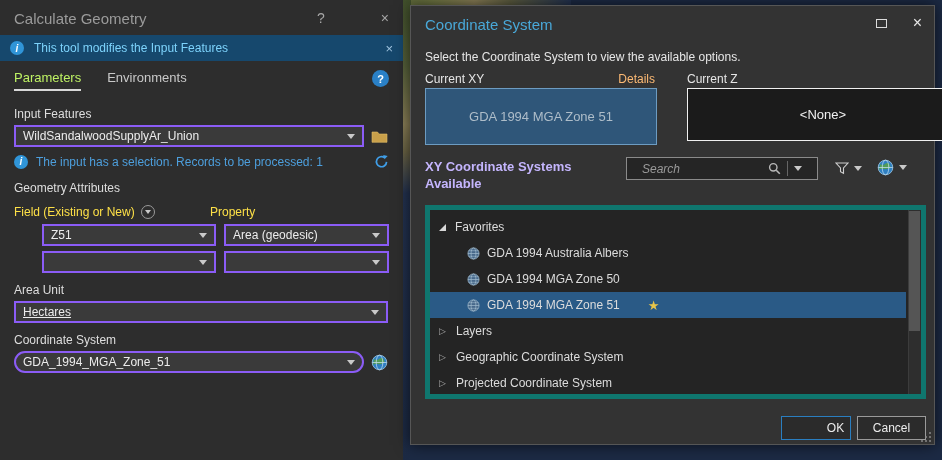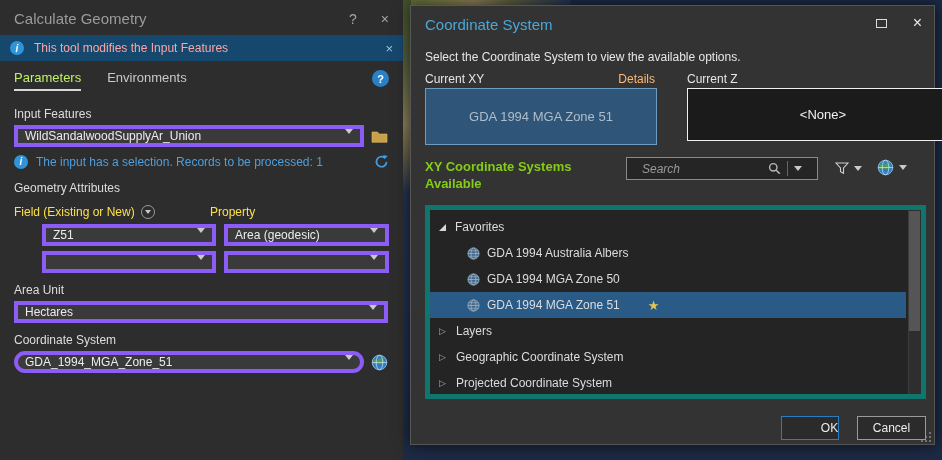--- a/index.html
+++ b/index.html
@@ -7,54 +7,54 @@
   .screen { position:relative; width:942px; height:460px; background:#1c2a44; overflow:hidden; }
 
   
   .map-top { position:absolute; left:356px; top:0; width:215px; height:10px;
     background:linear-gradient(90deg,#3e4d2a 0%,#6e7642 35%,#8a7f57 55%,#5c5c40 72%,#233250 100%); }
   .map-gap { position:absolute; left:403px; top:0; width:8px; height:460px;
     background:linear-gradient(180deg,#42512c 0%,#55603a 14%,#8a7f57 27%,#6b6445 33%,#233250 42%,#1c2a44 100%); }
 
   
   .panel { position:absolute; left:0; top:0; width:403px; height:460px; background:#2d2d2d; color:#e4e4e4; }
-  .panel-header { display:flex; align-items:center; padding:10px 14px 6px 14px; }
+  .panel-header { display:flex; align-items:flex-start; padding:10px 14px 6px 14px;gap:32px; }
   .panel-title { color:#9b9b9b; font-size:15px; flex:1; }
   .hdr-btn { color:#a6a6a6; font-size:14px; margin-left:24px; cursor:default; }
   .banner { display:flex; align-items:center; background:#16486d; height:26px; padding:0 10px; margin-top:2px; }
   .info-circle { width:14px; height:14px; min-width:14px; border-radius:50%; background:#3095d8; color:#fff;
     font-size:10px; font-weight:bold; font-style:italic; display:flex; align-items:center; justify-content:center; }
-  .banner-text { color:#fca5a5; font-size:12px; margin-left:10px; flex:1; }
+  .banner-text { color:#7dd3fc; font-size:12px; margin-left:10px; flex:1; }
   .banner-close { color:#9fc3de; font-size:13px; }
   .tabs { display:flex; align-items:flex-start; padding:9px 14px 0 14px; height:32px; }
   .tab { font-size:13px; margin-right:26px; padding-bottom:4px; }
   .tab.active { color:#bef264; border-bottom:2px solid #d8d8d8; }
   .tab.inactive { color:#c9c9c9; }
   .tabs-help { margin-left:auto; width:17px; height:17px; border-radius:50%; background:#2a80c6; color:#fff;
     font-weight:bold; font-size:11px; display:flex; align-items:center; justify-content:center; }
   .content { padding:6px 14px 0 14px; }
   .field-label { font-size:12px; color:#dedede; margin:8px 0 4px 0; }
   .row { display:flex; align-items:center; }
-  .combo { height:22px; background:#3a3a3a; border:4px solid #8b5cf6; display:flex; align-items:flex-start;
+  .combo { height:22px; background:#3a3a3a; border:2px solid #8b5cf6; display:flex; align-items:center;
     padding:0 7px; font-size:12px; color:#ececec; }
   .combo .val { flex:1; white-space:nowrap; overflow:hidden; }
   .chev { width:0; height:0; border-left:4px solid transparent; border-right:4px solid transparent;
     border-top:5px solid #c9c9c9; }
   .icon-btn { margin-left:7px; display:flex; align-items:center; }
   .note-row { display:flex; align-items:center; margin-top:7px; font-size:12px; color:#4d9fdd; }
   .note-text { margin-left:8px; flex:1; }
   .geo-cols { display:flex; margin-top:10px; font-size:12px; color:#fde047; }
   .geo-col-left { width:196px; display:flex; align-items:center; }
   .circ-chev { width:14px; height:14px; border:1px solid #9a9a9a; border-radius:50%;
     display:inline-flex; align-items:center; justify-content:center; margin-left:6px; }
   .circ-chev .chev { border-left-width:3px; border-right-width:3px; border-top-width:4px; }
   .attr-row { display:flex; margin-top:5px;margin-left:28px; }
   .combo.f { width:188px; }
   .combo.p { width:178px; margin-left:8px; }
-  .combo.wide { width:374px; }
+  .combo.wide { width:374px;text-decoration:underline; }
   .combo.cs { width:350px;border-radius:11px; }
   .combo.inp { width:350px; }
 
   
   .dialog { position:absolute; left:410px; top:5px; width:525px; height:440px; background:#333333;
     border:1px solid #565656; box-shadow:0 0 14px rgba(0,0,0,0.65); color:#e6e6e6; }
   .dlg-title { position:absolute; left:14px; top:10px; font-size:15px; color:#49a8d8; }
   .dlg-controls { position:absolute; right:12px; top:8px; display:flex; align-items:center; }
   .max-box { width:11px; height:9px; border:1px solid #dcdcdc; display:inline-block; }
   .dlg-close { color:#e8e8e8; font-size:16px; margin-left:26px; }
@@ -62,21 +62,21 @@
   .lbl-xy { position:absolute; left:14px; top:66px; font-size:12px; }
   .lnk-details { position:absolute; right:279px; top:66px; font-size:12px; color:#fdba74; }
   .lbl-z { position:absolute; left:276px; top:66px; font-size:12px; }
   .box-xy { position:absolute; left:14px; top:82px; width:232px; height:57px; background:#2f5679;
     border:1px solid #6d9cc2; display:flex; align-items:center; justify-content:center;
     font-size:13px; color:#aebdc9; }
   .box-z { position:absolute; left:276px; top:82px; width:272px; height:53px; background:#1b1b1b;
     border:1px solid #f0f0f0; display:flex; align-items:center; justify-content:center;
     font-size:13px; color:#f0f0f0; }
   .list-title { position:absolute; left:14px; top:152px; width:160px; font-size:13px; font-weight:bold;
-    line-height:17px; color:#84cc16; }
+    line-height:17px; color:#c4b5fd; }
   .search { position:absolute; left:215px; top:151px; width:192px; height:23px; background:#252525;
     border:1px solid #8a8a8a; display:flex; align-items:center; padding:0 15px; }
   .search input { flex:1; background:transparent; border:0; outline:none; color:#ddd; font-size:12px;
     font-family:"Liberation Sans", sans-serif; min-width:0; }
   .search input::placeholder { color:#9a9a9a; font-style:italic; }
   .search .sep { width:1px; height:15px; background:#666; margin:0 6px; }
   .tool-grp { position:absolute; display:flex; align-items:center; gap:5px; }
   .fgrp { left:424px; top:156px; }
   .ggrp { left:466px; top:153px; }
   .tree { position:absolute; left:14px; top:199px; width:501px; height:194px; background:#242424;
@@ -87,21 +87,21 @@
   .trow.child { padding-left:37px; }
   .trow.selected { background:#2a5a86; }
   .exp-open { width:0; height:0; border-bottom:7px solid #d8d8d8; border-left:7px solid transparent; margin-right:9px; }
   .exp-closed { color:#a9a9a9; font-size:9px; margin-right:9px; width:8px; }
   .glb { margin-right:7px; display:flex; }
   .star { color:#e8c54a; font-size:13px; margin-left:28px; }
   .sb { position:absolute; right:0; top:0; width:13px; height:100%; background:#2e2e2e; border-left:1px solid #3c3c3c; }
   .sb-thumb { position:absolute; right:1px; top:1px; width:11px; height:120px; background:#555; }
   .btn { position:absolute; height:24px; background:#2b2b2b; color:#ececec; font-size:12px;
     display:flex; align-items:center; justify-content:center; }
-  .btn-ok { left:370px; top:410px; width:58px; border:1px solid #2a7ec0;padding-left:39px; }
+  .btn-ok { left:370px; top:410px; width:70px; border:1px solid #2a7ec0;padding-left:39px; }
   .btn-cancel { left:446px; top:410px; width:69px; border:1px solid #9a9a9a; }
   .grip { position:absolute; right:2px; bottom:2px; }
 </style>
 </head>
 <body>
 
 <div class="screen">
   <div class="map-top"></div>
   <div class="map-gap"></div>
 

